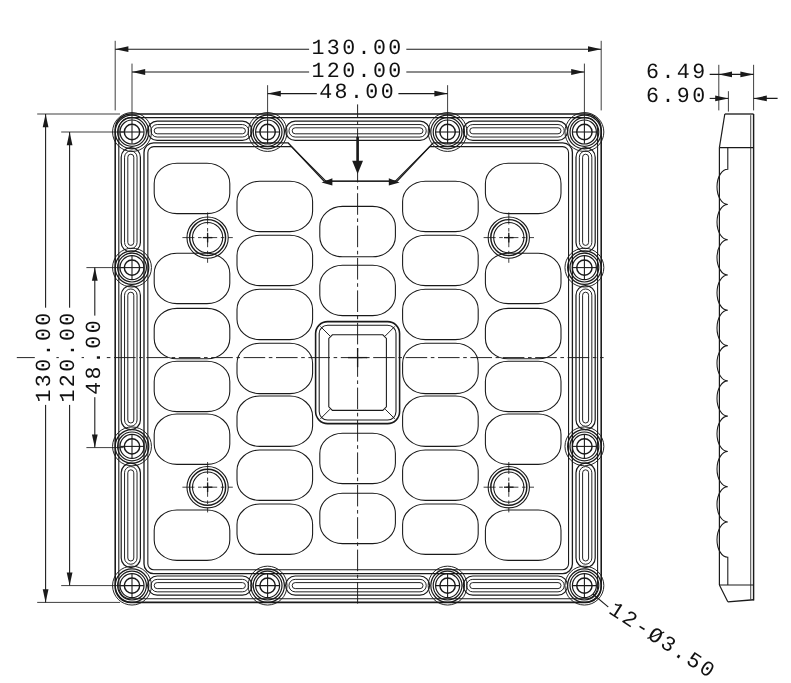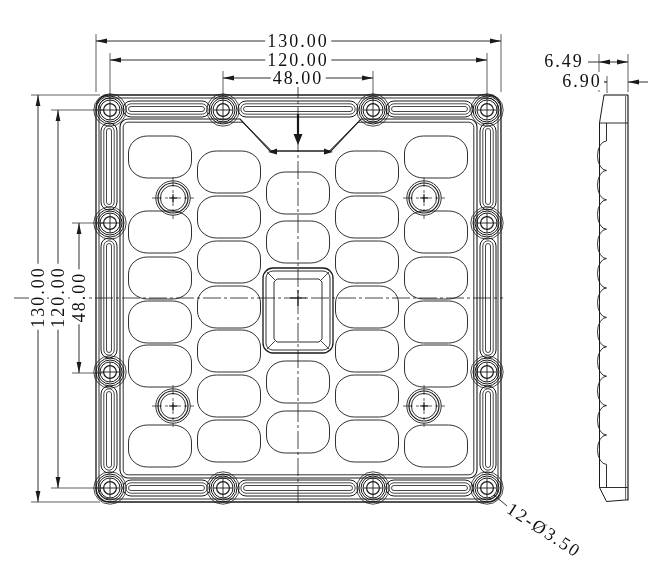--- a/index.html
+++ b/index.html
@@ -1,17 +1,17 @@
 <!DOCTYPE html>
 <html><head>
 <meta charset="utf-8">
 <style>
   html,body{margin:0;padding:0;background:#fff;}
   #stage{position:relative;width:659px;height:569px;background:#fff;overflow:hidden;
-         font-family:Liberation Serif, serif;}
+         font-family:Liberation Mono, monospace;}
   svg{position:absolute;left:0;top:0;}
   .dimlabel{position:absolute;font-size:18px;letter-spacing:2px;color:#111;background:#fff;
             line-height:18px;padding:0 2px;white-space:nowrap;transform:translate(-50%,-50%);}
   .dimlabel.vert{transform:translate(-50%,-50%) rotate(-90deg);}
   .dimlabel.note{transform-origin:0 50%;transform:rotate(33deg);}
 </style>
 </head>
 <body>
 
 <div id="stage">
@@ -266,15 +266,15 @@
       <line x1="494" y1="495" x2="507" y2="506" stroke="#1a1a1a" stroke-width="0.9" fill="none"></line>
     </svg>
 
   <div class="dimlabel" id="lab-t130" style="left: 298px; top: 41px;">130.00</div>
   <div class="dimlabel" id="lab-t120" style="left: 298px; top: 60px;">120.00</div>
   <div class="dimlabel" id="lab-t48" style="left: 298px; top: 78px;">48.00</div>
   <div class="dimlabel vert" id="lab-l130" style="left: 38px; top: 297px;">130.00</div>
   <div class="dimlabel vert" id="lab-l120" style="left: 58px; top: 297px;">120.00</div>
   <div class="dimlabel vert" id="lab-l48" style="left: 79px; top: 297px;">48.00</div>
   <div class="dimlabel" id="lab-s904" style="left: 564px; top: 61px;">6.49</div>
-  <div class="dimlabel" id="lab-s690" style="left: 564px; top: 81px; margin-left: 18px;">6.90</div>
+  <div class="dimlabel" id="lab-s690" style="left: 564px; top: 81px;">6.90</div>
   <div class="dimlabel note" id="lab-note" style="left: 507px; top: 497px;">12-Ø3.50</div>
 </div>
 
 </body></html>

